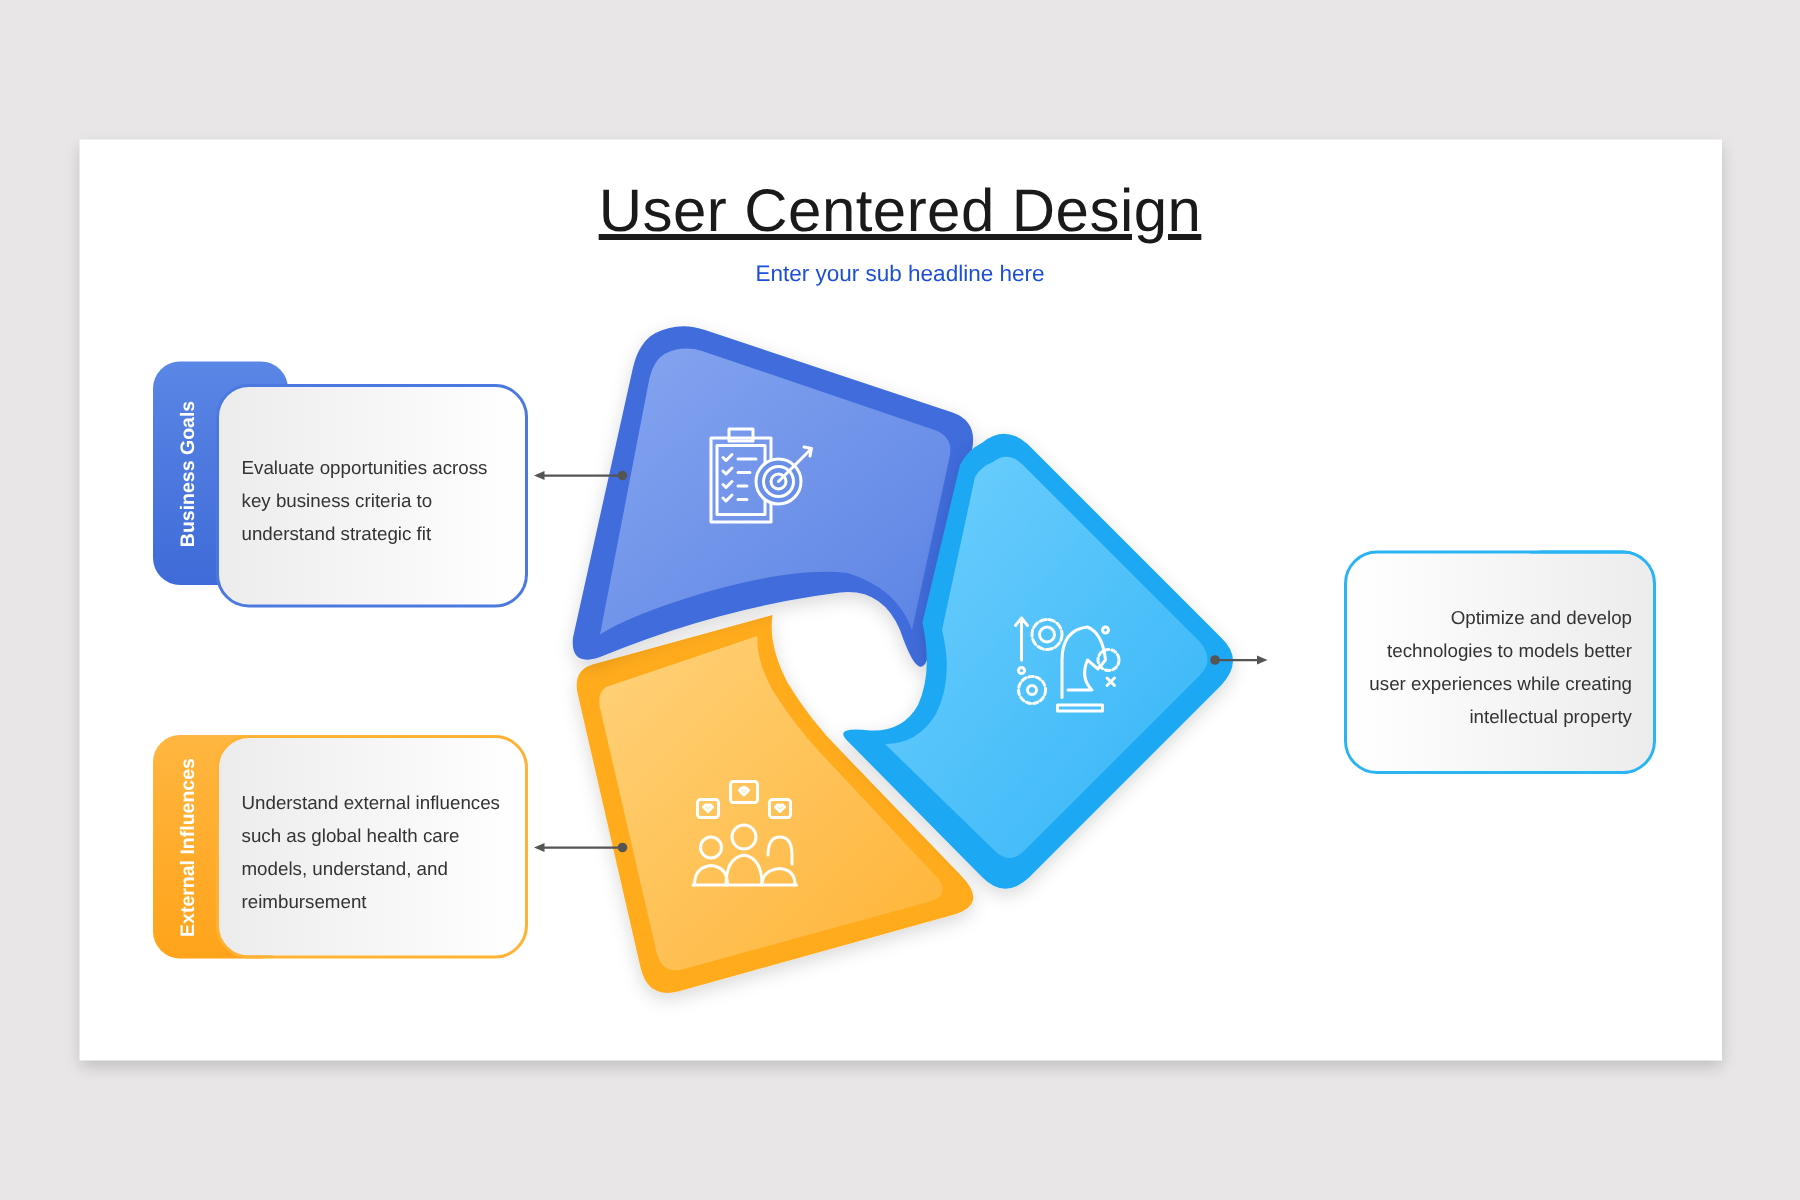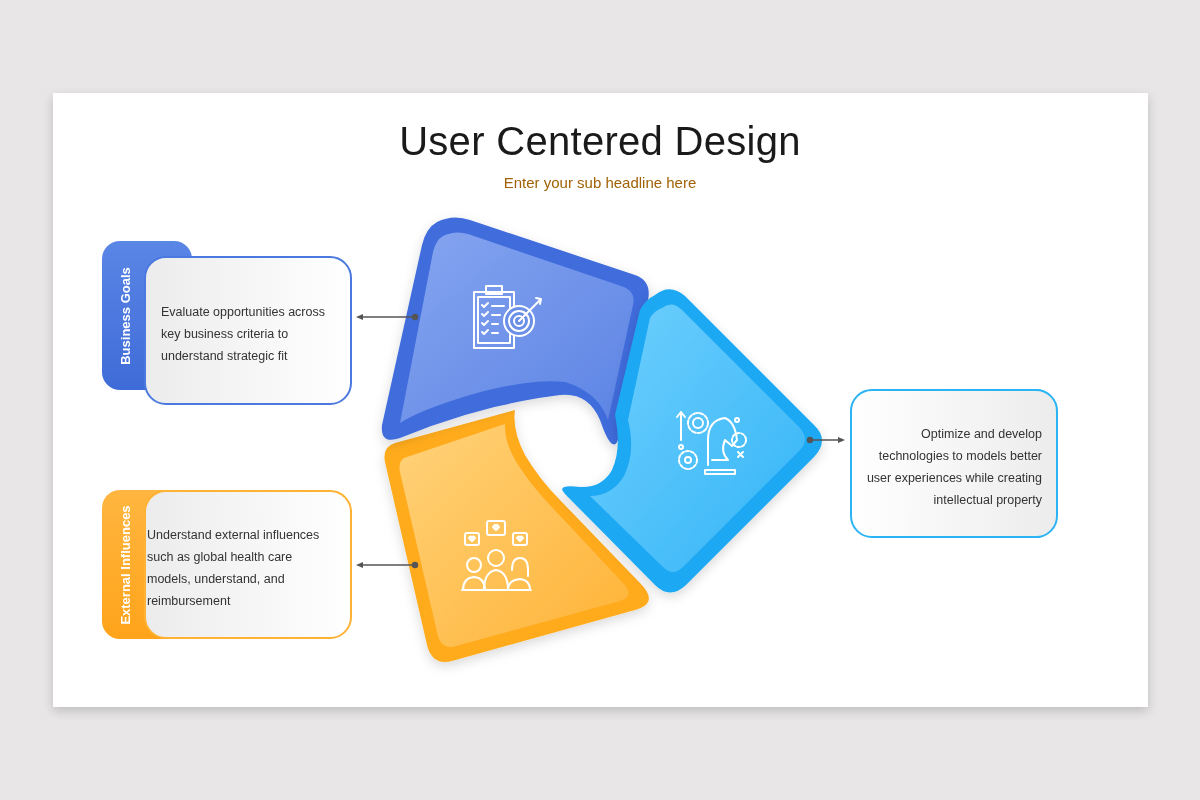--- a/index.html
+++ b/index.html
@@ -9,25 +9,25 @@
     font-family:"Liberation Sans", sans-serif;
     position:relative;
   }
   .slide {
     position:absolute; left:53px; top:93px; width:1095px; height:614px;
     background:#ffffff;
     box-shadow:0 4px 10px rgba(0,0,0,0.18);
   }
   .title {
     position:absolute; left:0; top:119px; width:1200px; text-align:center;
-    font-size:40px; color:#1a1a1a; letter-spacing:0.3px;
+    font-size:40px; color:#1a1a1a; letter-spacing:0.3px;text-decoration:underline;
   }
   .subtitle {
     position:absolute; left:0; top:174px; width:1200px; text-align:center;
-    font-size:15px; color:#a16207;
+    font-size:15px; color:#1d4ed8;
   }
   .diagram { position:absolute; left:0; top:0; width:1200px; height:800px; }
 
   .card { position:absolute; height:149px; }
   .card .tab {
     position:absolute; top:0; height:149px; width:80px; border-radius:18px;
   }
   .card .tab .tab-label {
     position:absolute; left:50%; top:50%;
     transform:translate(-50%,-50%) rotate(-90deg);
@@ -48,24 +48,24 @@
   .card-bg .tab { left:0; width:90px; background:linear-gradient(180deg,#5a86e6,#3f6bd8); }
   .card-bg .tab .tab-label { left:23px; }
   .card-bg .body { left:42px; width:204px; border-color:#4c79df;margin-top:15px; }
   .card-bg .body .text { left:15px; top:43px; width:190px; text-align:left; }
 
   
   .card-ei { left:102px; top:490px; width:250px; }
   .card-ei .tab { left:0; width:90px; background:linear-gradient(180deg,#ffb640,#ffa31a); }
   .card-ei .tab .tab-label { left:23px; }
   .card-ei .body { left:42px; width:204px; border-color:#ffb233; }
-  .card-ei .body .text { left:1px; top:32px; width:190px; text-align:left; }
+  .card-ei .body .text { left:15px; top:32px; width:190px; text-align:left; }
 
   
-  .card-ts { left:850px; top:367px; width:204px;margin-top:22px; }
+  .card-ts { left:896px; top:367px; width:204px; }
   .card-ts .tab { right:0; left:auto; width:90px; background:linear-gradient(180deg,#1fb0f5,#0fa0f0); }
   .card-ts .tab .tab-label { left:auto; right:-13px; }
   .card-ts .body { left:0; width:204px; border-color:#2bb4f3; background:linear-gradient(270deg,#ececec 0%,#ffffff 100%); }
   .card-ts .body .text { right:14px; top:32px; width:195px; text-align:right; }
 </style>
 </head>
 <body>
 
 <div class="slide"></div>
 

